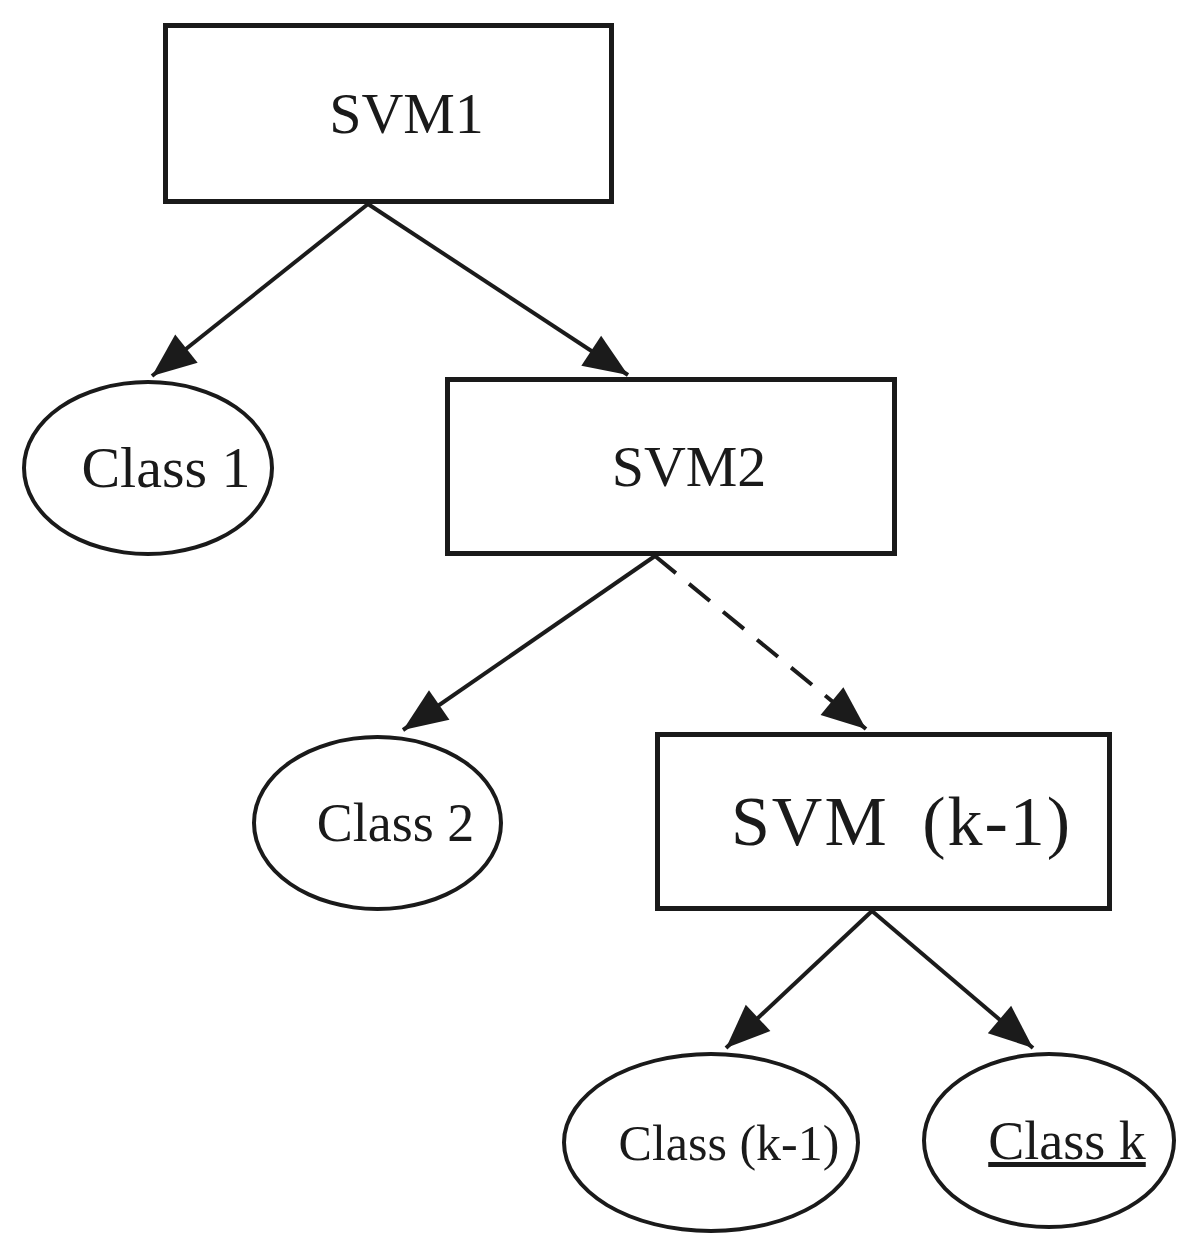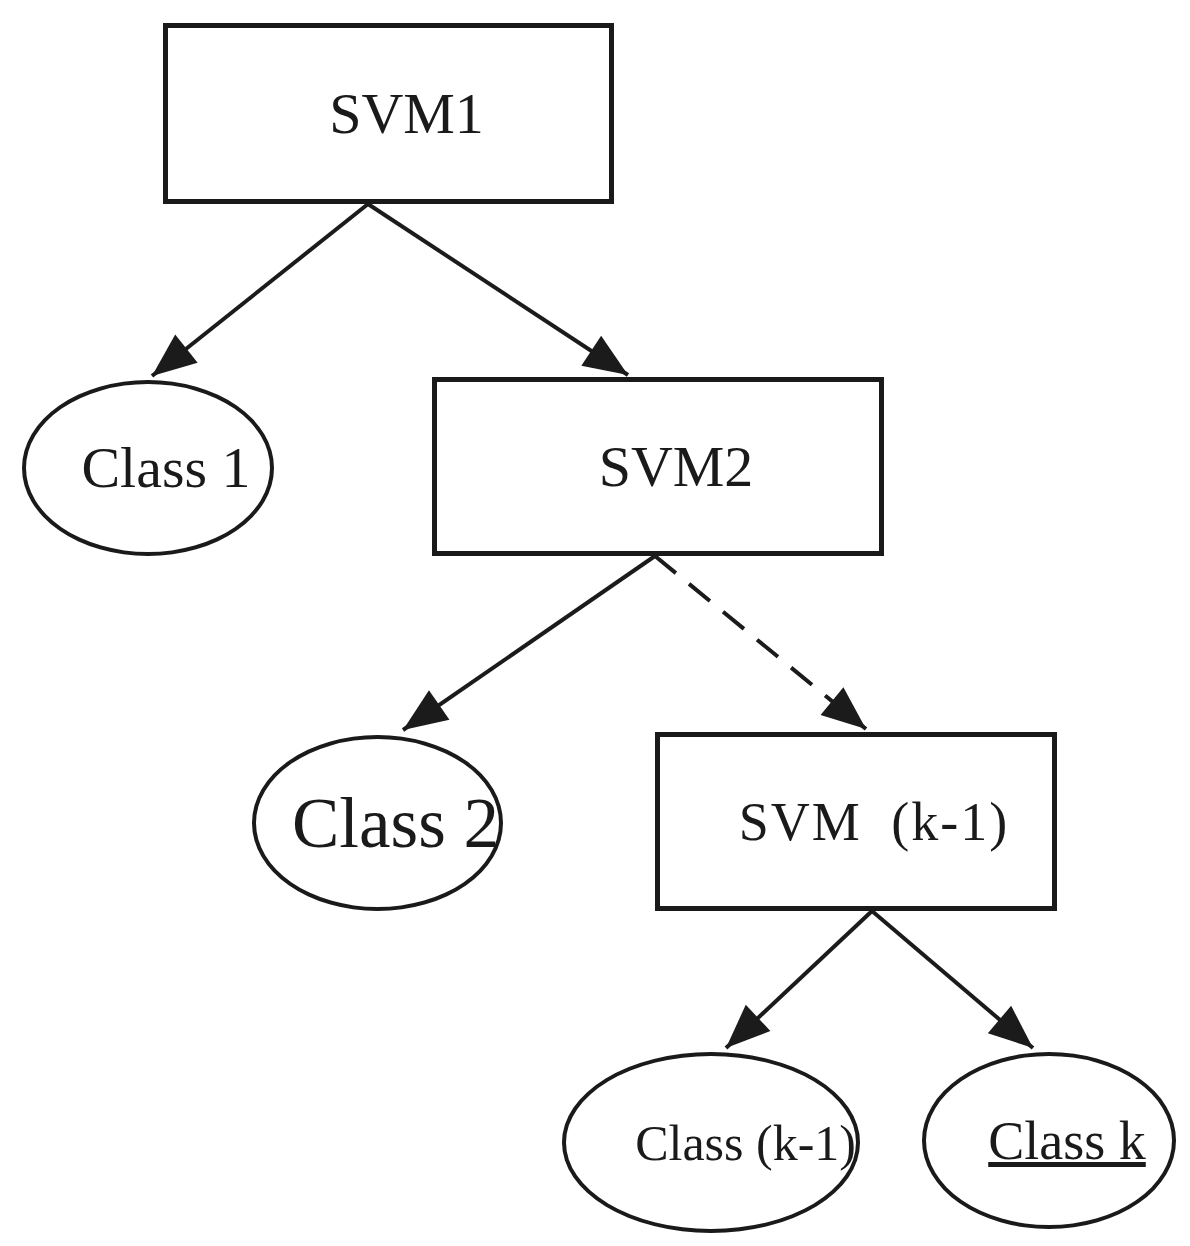--- a/index.html
+++ b/index.html
@@ -45,24 +45,24 @@
   }
   .rect {
     border: 5px solid #1a1a1a;
   }
   .ellipse {
     border: 4px solid #1a1a1a;
     border-radius: 50%;
   }
   #node-svm1    { left: 163px; top: 23px;   width: 451px; height: 181px; font-size: 58px; }
   #node-class1  { left: 22px;  top: 380px;  width: 252px; height: 176px; font-size: 58px; }
-  #node-svm2    { left: 432px; top: 377px;  width: 452px; height: 179px; font-size: 58px; }
-  #node-class2  { left: 252px; top: 735px;  width: 251px; height: 176px; font-size: 71px; }
-  #node-svmk1   { left: 655px; top: 732px;  width: 402px; height: 179px; font-size: 54px; word-spacing: 14px; letter-spacing: 2px; font-family: Liberation Serif, serif; }
-  #node-classk1 { left: 562px; top: 1052px; width: 298px; height: 181px; font-size: 50px; justify-content: flex-end; }
+  #node-svm2    { left: 445px; top: 377px;  width: 452px; height: 179px; font-size: 58px; }
+  #node-class2  { left: 252px; top: 735px;  width: 251px; height: 176px; font-size: 54px; }
+  #node-svmk1   { left: 655px; top: 732px;  width: 457px; height: 179px; font-size: 70px; word-spacing: 14px; letter-spacing: 2px; font-family: Liberation Serif, serif; }
+  #node-classk1 { left: 562px; top: 1052px; width: 298px; height: 181px; font-size: 50px; }
   #node-classk  { left: 922px; top: 1052px; width: 254px; height: 177px; font-size: 54px; text-decoration: underline; }
 </style>
 </head>
 <body>
 
 <div id="stage">
 
   <svg id="edges" viewBox="0 0 1190 1246" xmlns="http://www.w3.org/2000/svg">
     <defs>
       <marker id="arrowhead" markerUnits="userSpaceOnUse" markerWidth="48" markerHeight="40" refX="45" refY="19" orient="auto">

